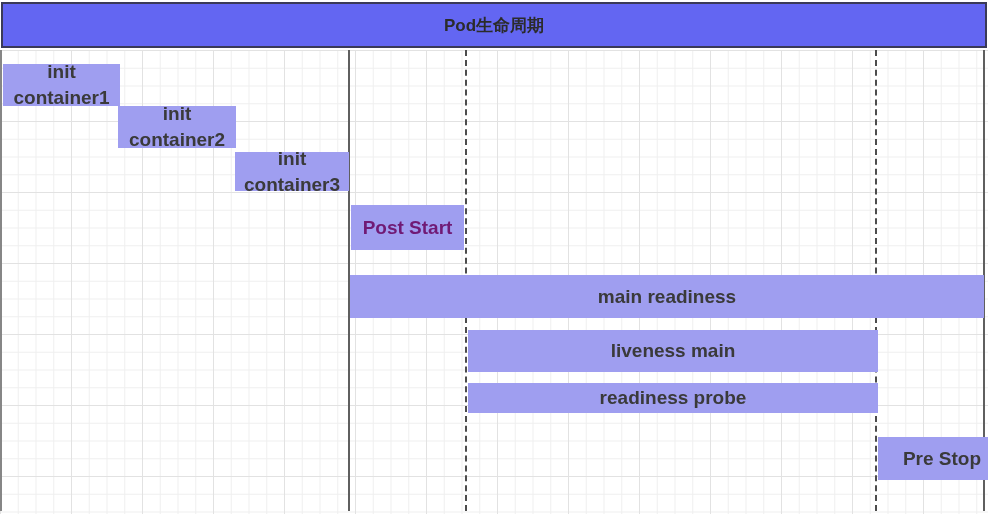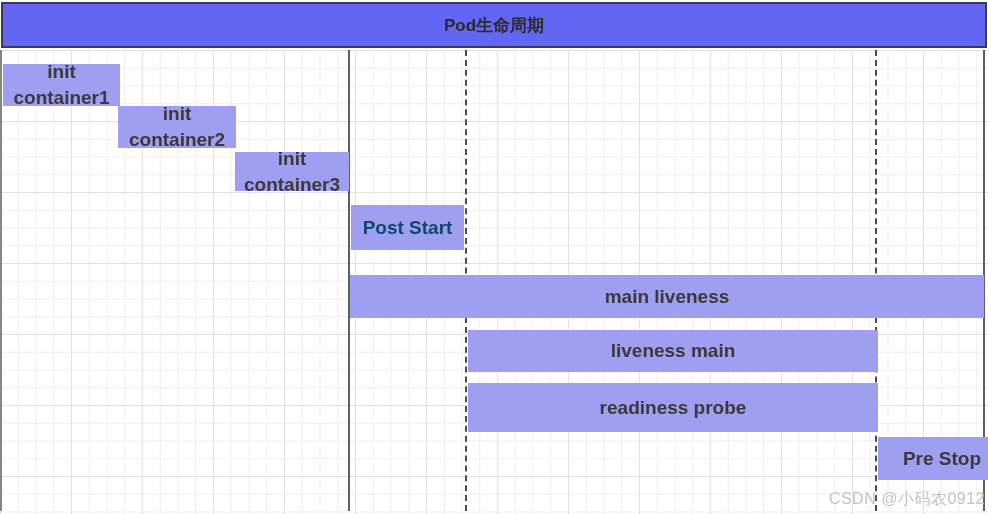--- a/index.html
+++ b/index.html
@@ -93,20 +93,19 @@
       <div class="guide solid" style="left: 348px; border-left-color: rgb(95, 95, 95);"></div>
       <div class="guide dashed" style="left: 465px; border-left-color: rgb(76, 76, 76);"></div>
       <div class="guide dashed" style="left: 875px; border-left-color: rgb(76, 76, 76);"></div>
       <div class="guide solid" style="left: 983px; border-left-color: rgb(95, 95, 95);"></div>
       <div class="bar" style="left: 3px; top: 64px; width: 117px; height: 42px; background: rgb(159, 158, 240); color: rgb(58, 58, 58);">init
 container1</div>
       <div class="bar" style="left: 118px; top: 106px; width: 118px; height: 42px; background: rgb(159, 158, 240); color: rgb(58, 58, 58);">init
 container2</div>
       <div class="bar" style="left: 235px; top: 152px; width: 114px; height: 39px; background: rgb(159, 158, 240); color: rgb(58, 58, 58);">init
 container3</div>
-      <div class="bar" style="left: 351px; top: 205px; width: 113px; height: 45px; background: rgb(159, 158, 240); color: #0c4a6e;">Post Start</div>
-      <div class="bar" style="left: 350px; top: 275px; width: 634px; height: 43px; background: rgb(159, 158, 240); color: rgb(58, 58, 58);">main liveness</div>
+      <div class="bar" style="left: 351px; top: 205px; width: 113px; height: 45px; background: rgb(159, 158, 240); color: #701a75;">Post Start</div>
+      <div class="bar" style="left: 350px; top: 275px; width: 634px; height: 43px; background: rgb(159, 158, 240); color: rgb(58, 58, 58);">main readiness</div>
       <div class="bar" style="left: 468px; top: 330px; width: 410px; height: 42px; background: rgb(159, 158, 240); color: rgb(58, 58, 58);">liveness main</div>
-      <div class="bar" style="left: 468px; top: 383px; width: 410px; height: 49px; background: rgb(159, 158, 240); color: rgb(58, 58, 58);">readiness probe</div>
+      <div class="bar" style="left: 468px; top: 383px; width: 410px; height: 30px; background: rgb(159, 158, 240); color: rgb(58, 58, 58);">readiness probe</div>
       <div class="bar" style="left: 878px; top: 437px; width: 128px; height: 43px; background: rgb(159, 158, 240); color: rgb(58, 58, 58);">Pre Stop</div>
     </div>
-  <div class="watermark">CSDN @小码农0912</div>
 </div>
 
 </body></html>

